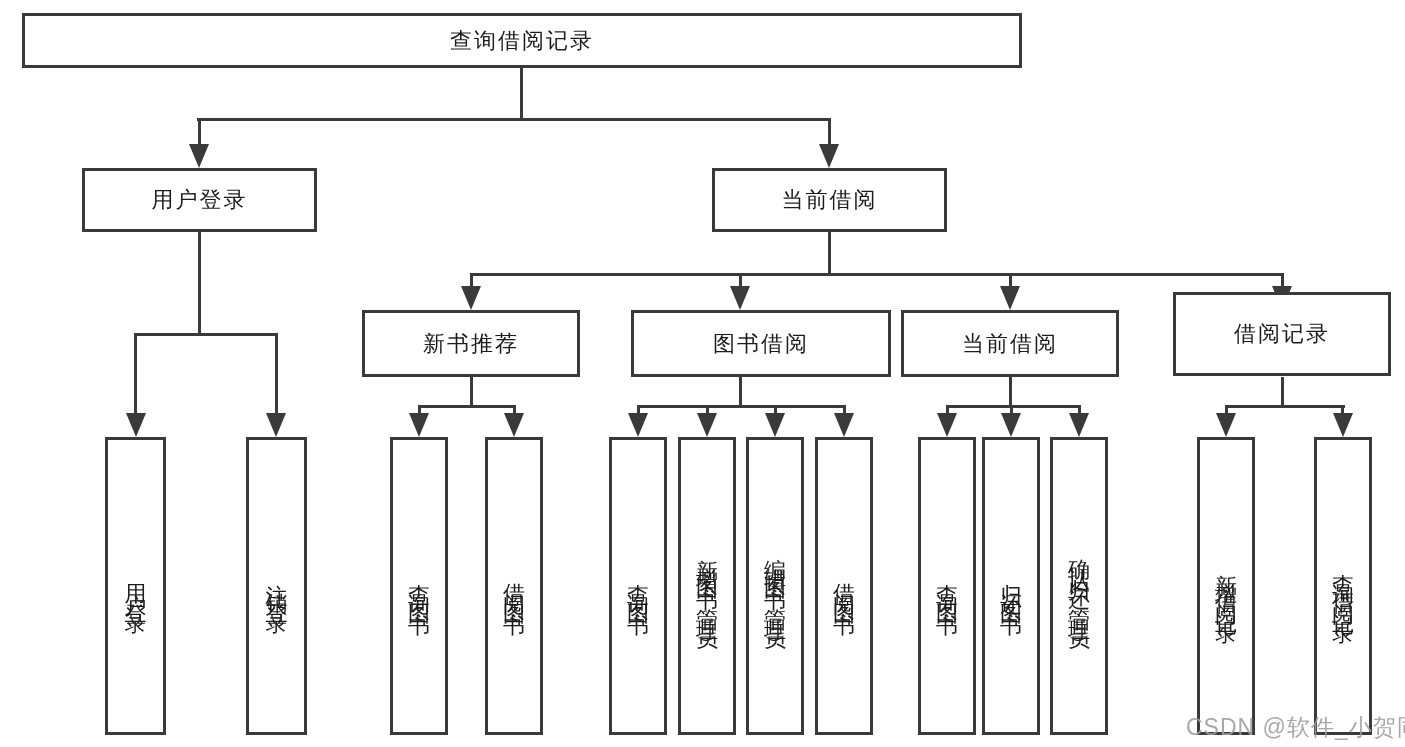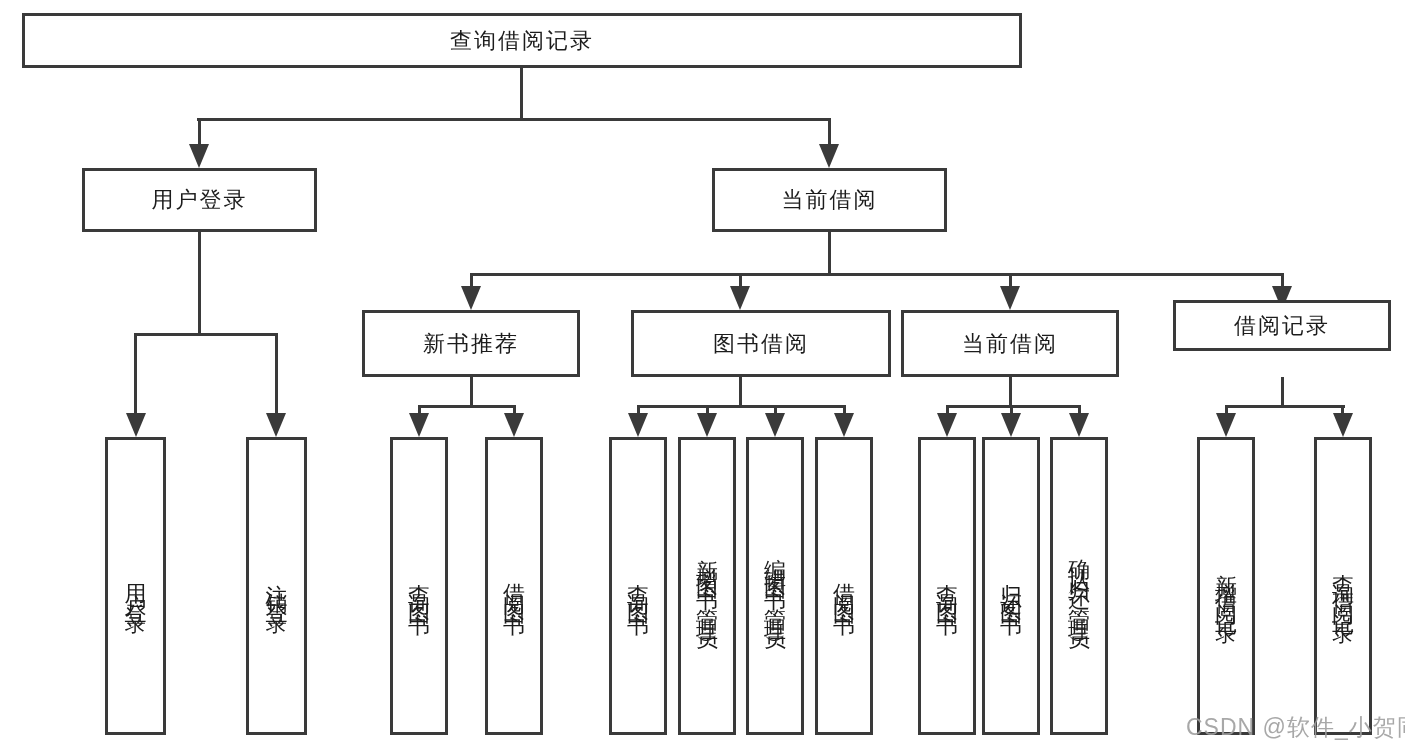--- a/index.html
+++ b/index.html
@@ -100,21 +100,21 @@
 
   <div class="box" style="left:362px;top:310px;width:218px;height:67px;">
     <span class="hlabel">新书推荐</span>
   </div>
   <div class="box" style="left:631px;top:310px;width:260px;height:67px;">
     <span class="hlabel">图书借阅</span>
   </div>
   <div class="box" style="left:901px;top:310px;width:218px;height:67px;">
     <span class="hlabel">当前借阅</span>
   </div>
-  <div class="box" style="left:1173px;top:300px;width:218px;height:51px;">
+  <div class="box" style="left:1173px;top:292px;width:218px;height:84px;">
     <span class="hlabel">借阅记录</span>
   </div>
 
   <div class="vline" style="left:470px;top:377px;height:31px;"></div>
   <div class="hline" style="left:418px;top:405px;width:98px;"></div>
   <div class="vline" style="left:418px;top:405px;height:10px;"></div>
   <div class="arrow" style="left:409px;top:413px;"></div>
   <div class="vline" style="left:513px;top:405px;height:10px;"></div>
   <div class="arrow" style="left:504px;top:413px;"></div>
 

